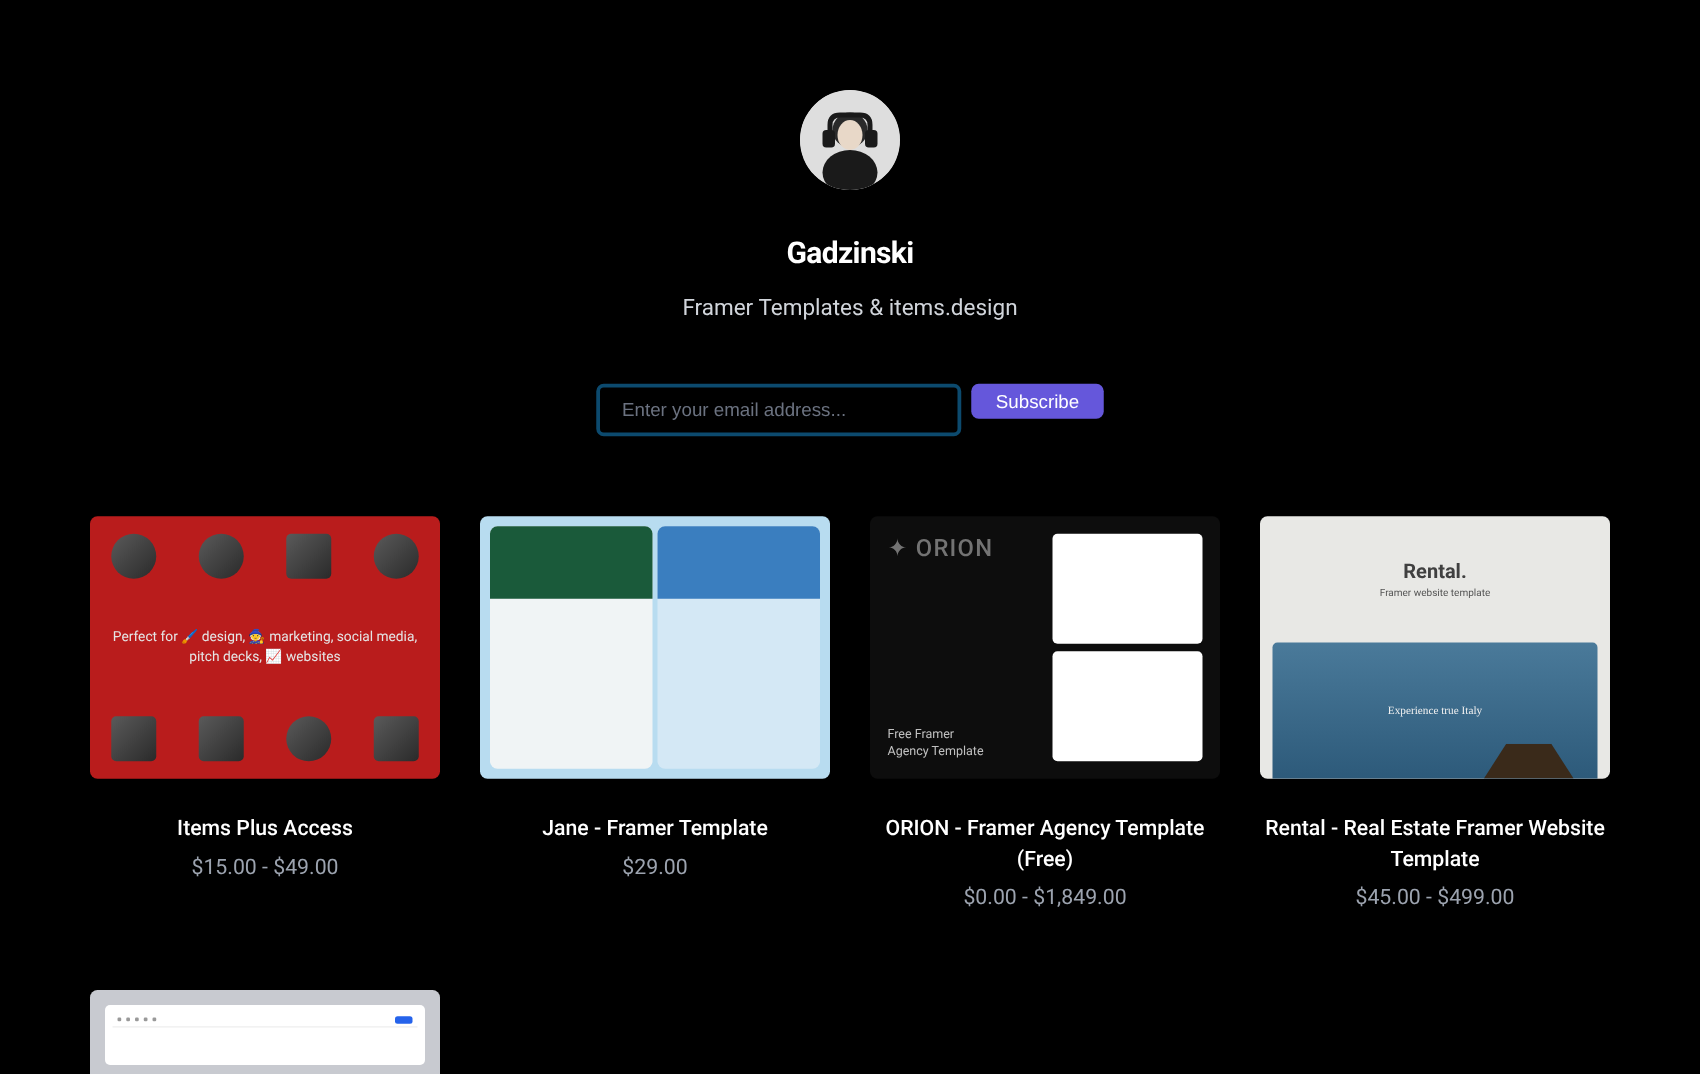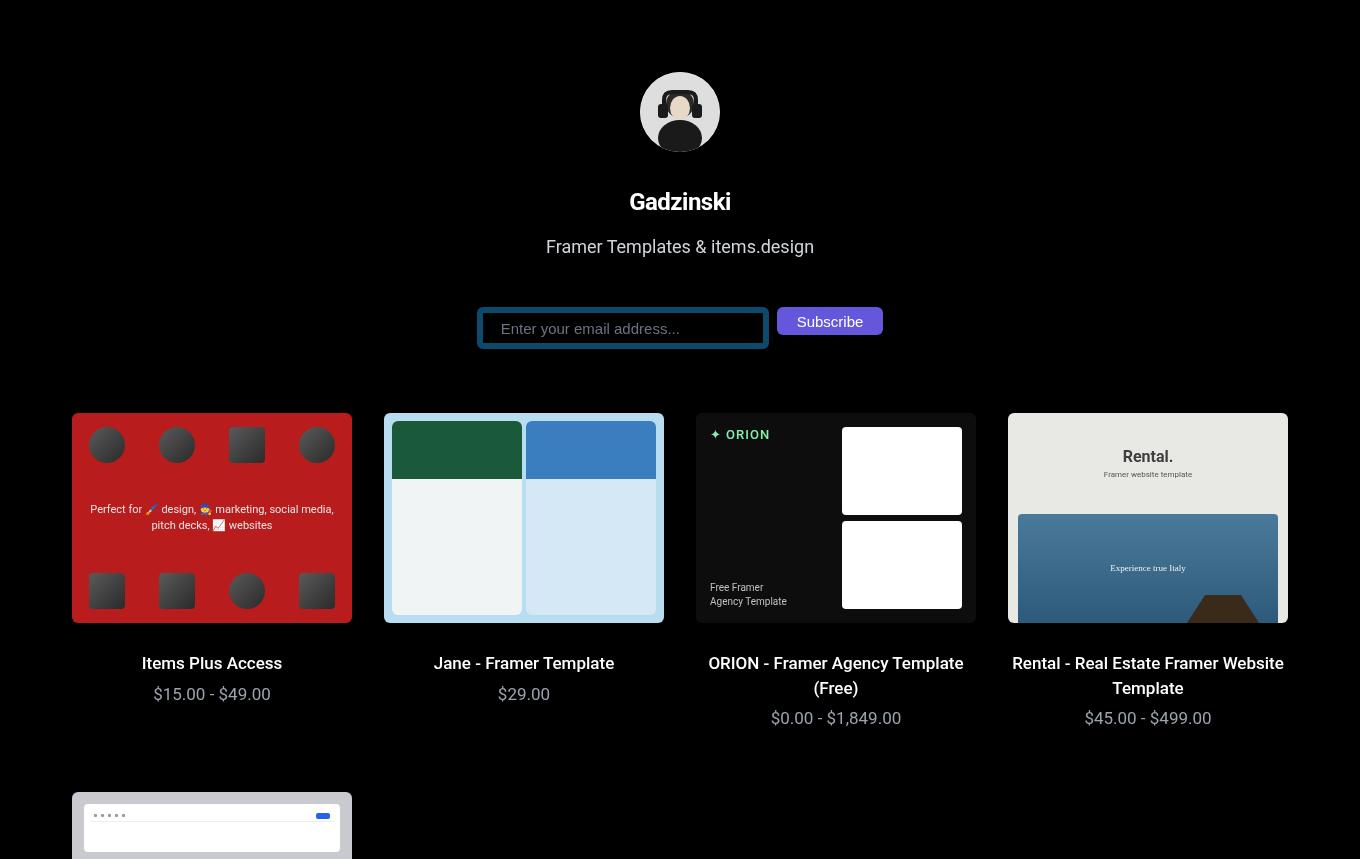--- a/index.html
+++ b/index.html
@@ -63,21 +63,21 @@
     .subscribe-row {
       display: flex;
       gap: 8px;
       margin-bottom: 64px;
     }
     
     .email-input {
       width: 292px;
       height: 42px;
       background: transparent;
-      border: 6px solid #0c4a6e;
+      border: 3px solid #0c4a6e;
       border-radius: 6px;
       padding: 0 18px;
       color: #fef9c3;
       font-size: 15px;
       outline: none;
     }
     
     .email-input::placeholder {
       color: #6b7280;
     }
@@ -215,22 +215,22 @@
     }
     
     .thumb-orion-left {
       flex: 1;
       display: flex;
       flex-direction: column;
       justify-content: space-between;
     }
     
     .thumb-orion-brand {
-      font-size: 13px;
-      color: #86efac;
+      font-size: 19px;
+      color: #737373;
       font-weight: 500;
       letter-spacing: 1px;
     }
     
     .thumb-orion-sub {
       font-size: 10px;
       color: #c0c0c0;
       line-height: 1.4;
     }
     

